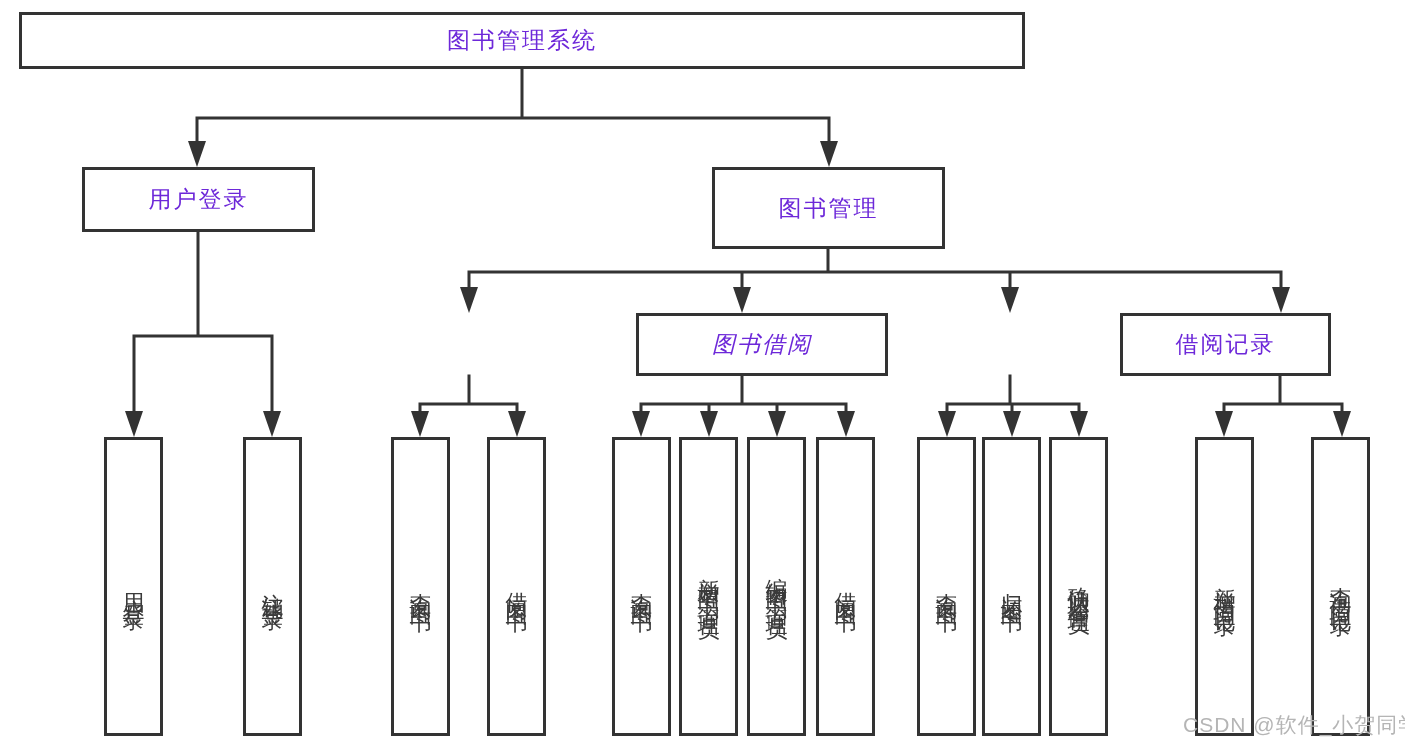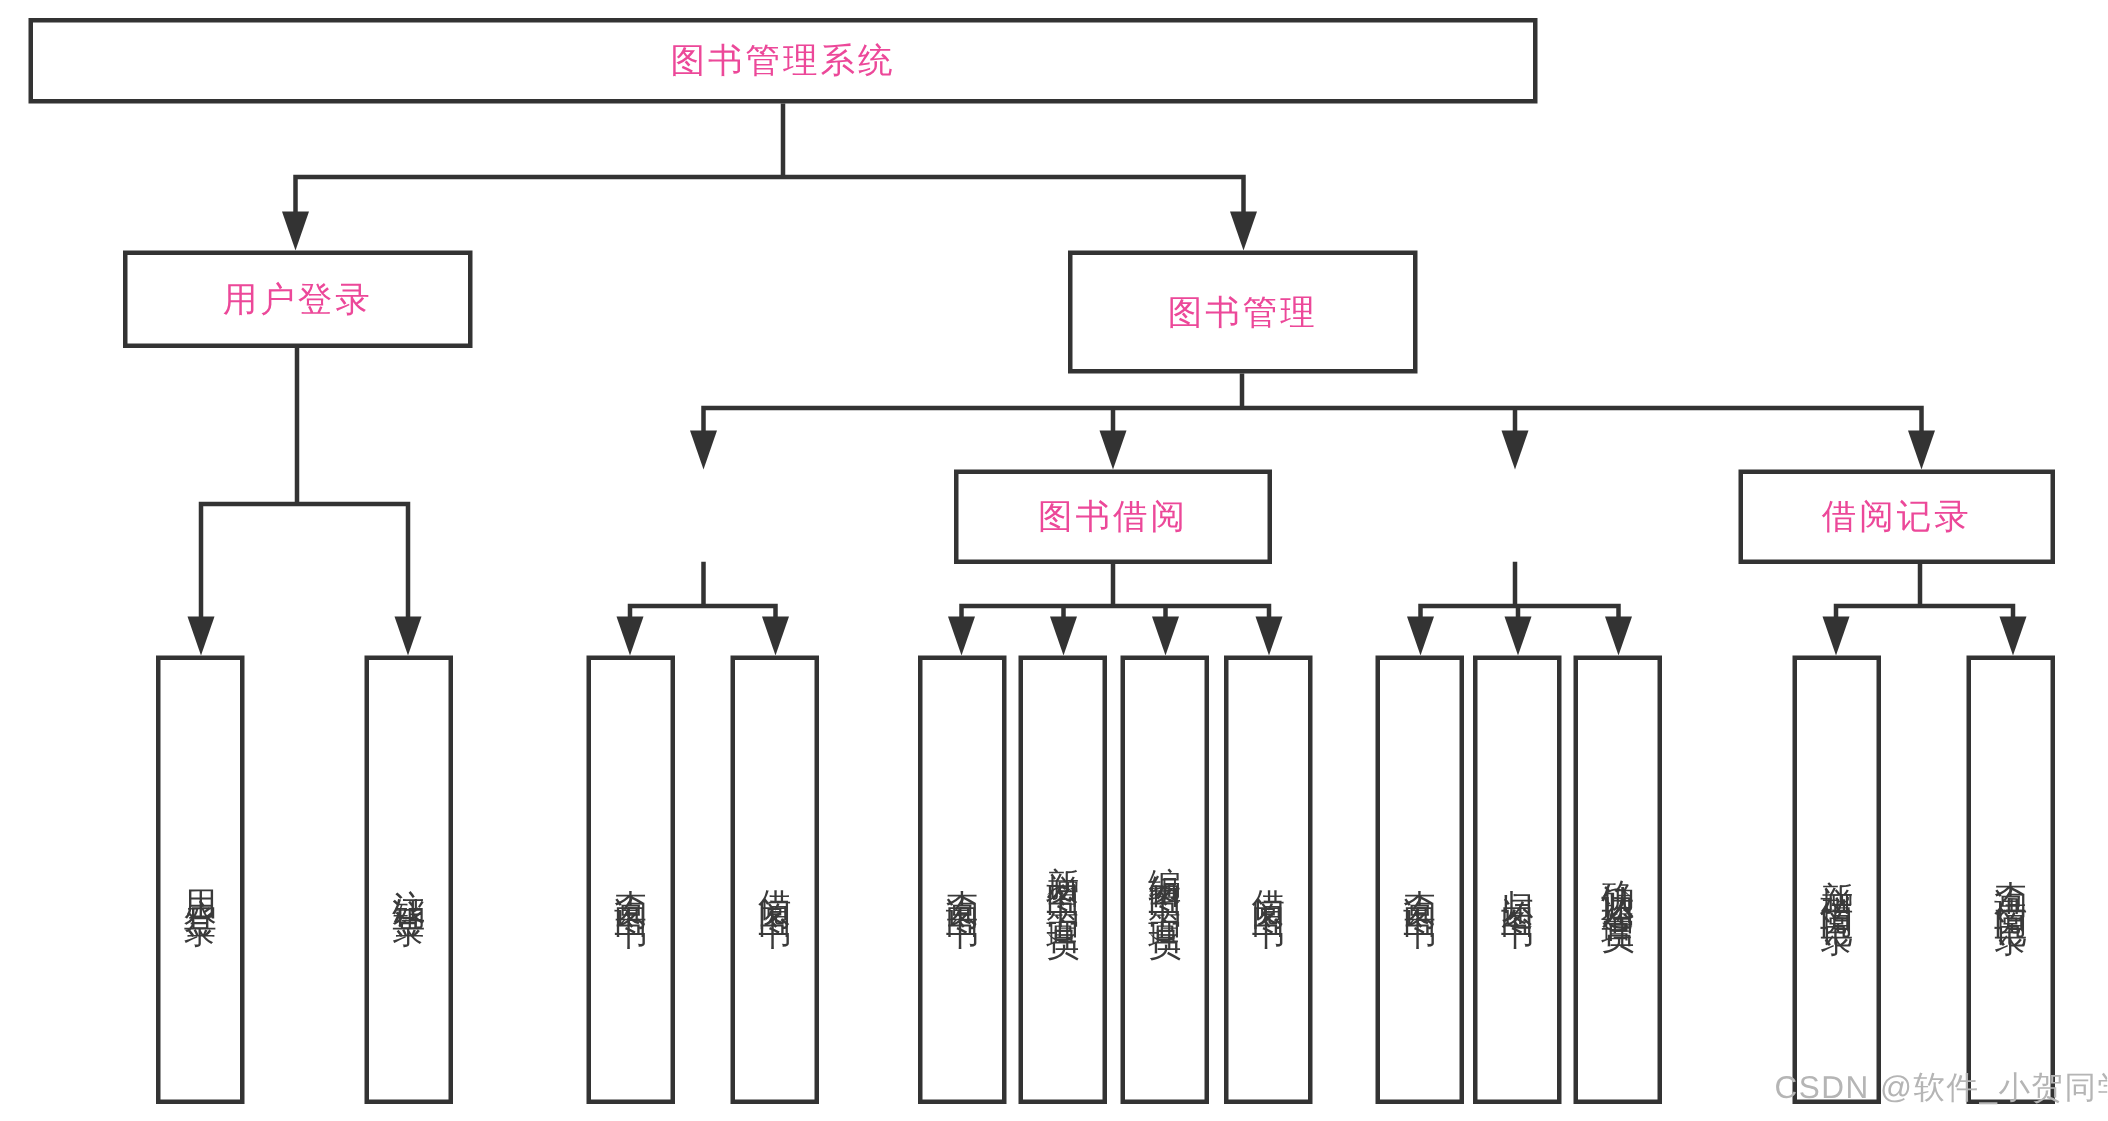--- a/index.html
+++ b/index.html
@@ -26,21 +26,21 @@
     position: absolute;
     box-sizing: border-box;
     background: #ffffff;
     border: 3px solid #333333;
     display: flex;
     align-items: center;
     justify-content: center;
     z-index: 2;
   }
   .node .lbl {
-    color: #ec4899;
+    color: #6d28d9;
     font-size: 23px;
     letter-spacing: 2px;
     white-space: nowrap;
   }
   .leaf {
     position: absolute;
     box-sizing: border-box;
     background: #ffffff;
     border: 3px solid #333333;
     top: 437px;
@@ -126,24 +126,24 @@
     <span class="lbl">图书管理系统</span>
   </div>
 
   <div class="node" style="left:82px; top:167px; width:233px; height:65px;">
     <span class="lbl">用户登录</span>
   </div>
   <div class="node" style="left:712px; top:167px; width:233px; height:82px;">
     <span class="lbl">图书管理</span>
   </div>
 
-  <div class="node" style="left:636px; top:313px; width:212px; height:63px;">
+  <div class="node" style="left:636px; top:313px; width:252px; height:63px;font-style:italic;">
     <span class="lbl">图书借阅</span>
   </div>
-  <div class="node" style="left:1159px; top:313px; width:211px; height:63px;">
+  <div class="node" style="left:1120px; top:313px; width:211px; height:63px;">
     <span class="lbl">借阅记录</span>
   </div>
 
   <div class="leaf" style="left:104px;">
     <span class="vlbl">用户登录</span>
   </div>
   <div class="leaf" style="left:243px;">
     <span class="vlbl">注销登录</span>
   </div>
 

